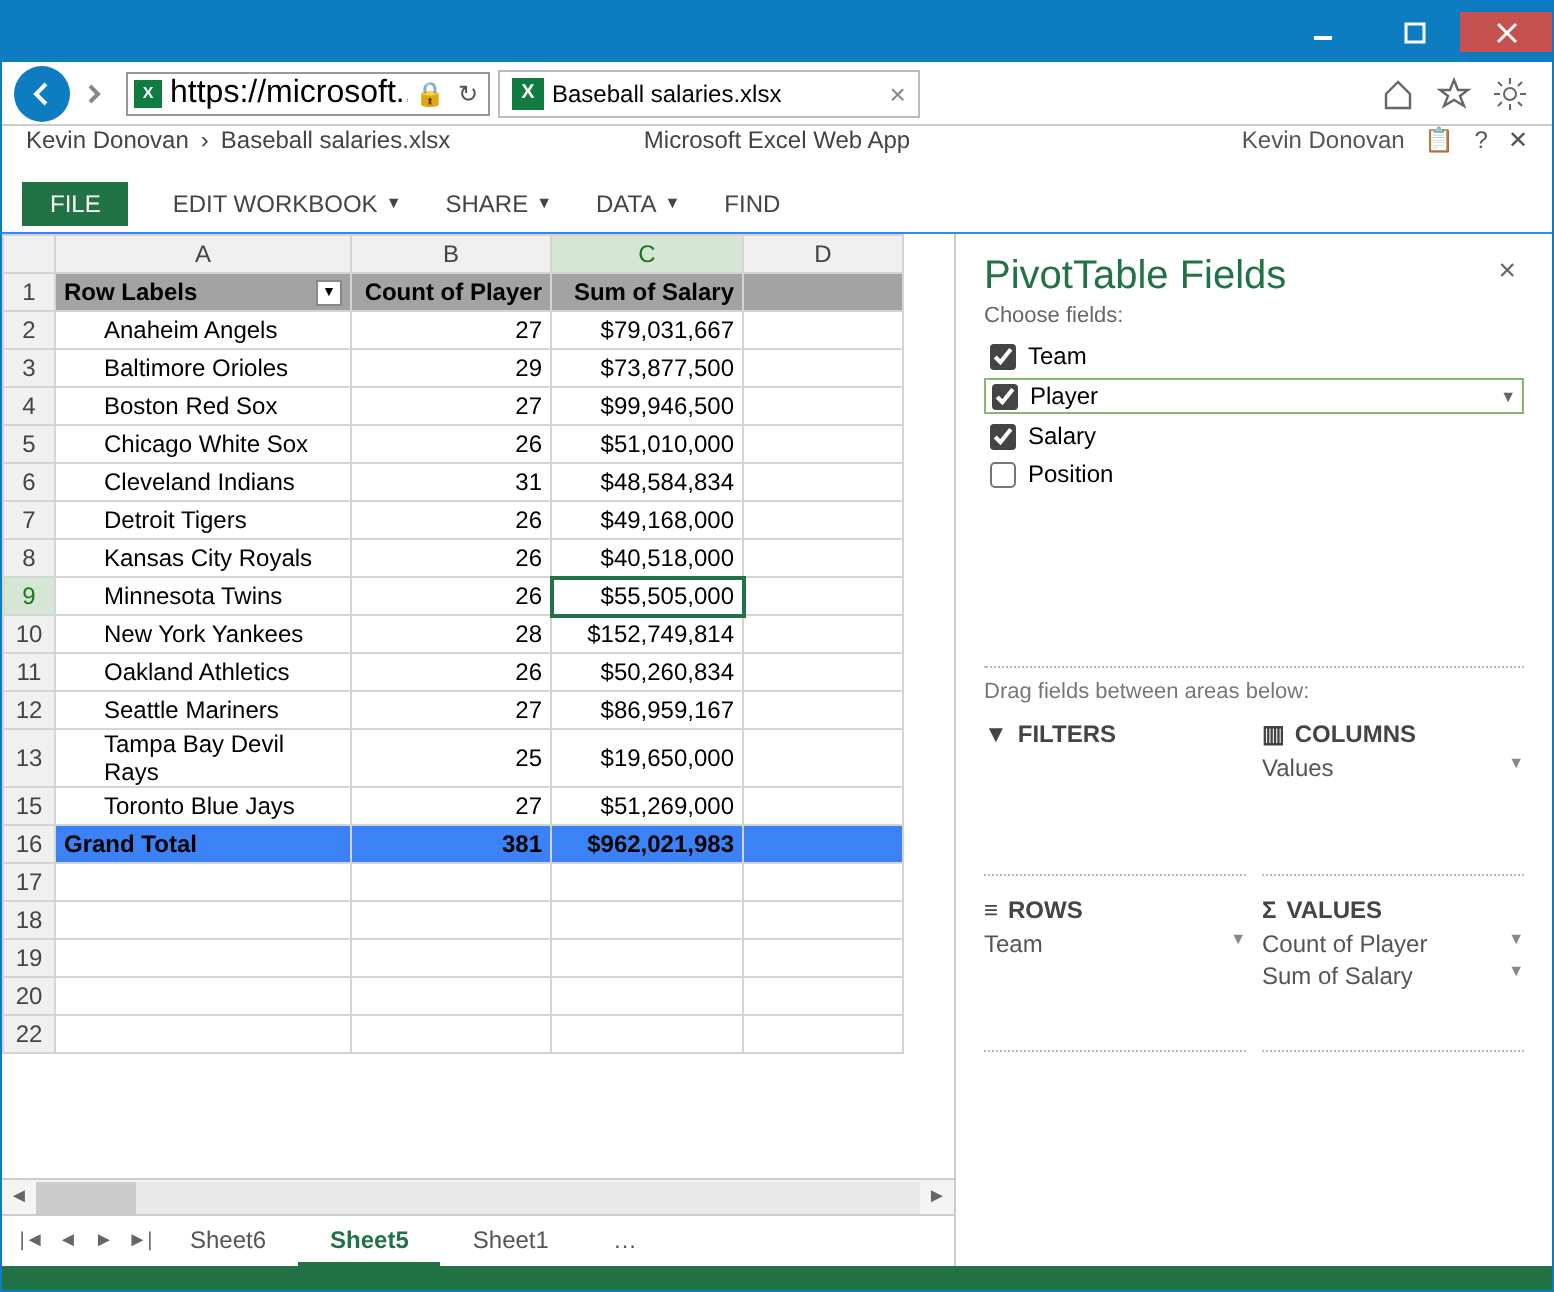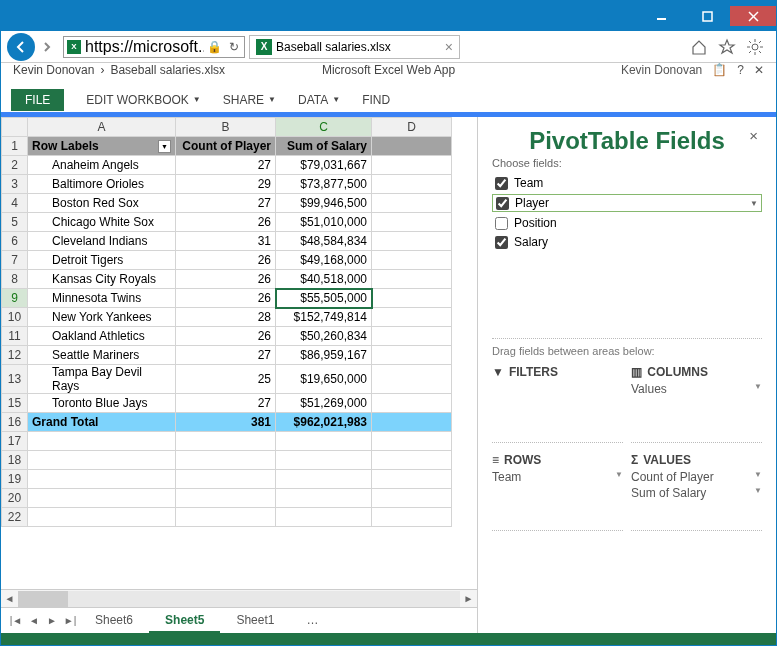--- a/index.html
+++ b/index.html
@@ -18,51 +18,51 @@
 .addr .sub { width:16px; display:flex; justify-content:center; color:#555; }
 .tab { height:24px; border:1px solid #bbb; display:flex; align-items:center; padding:0 6px; gap:4px; margin-left:2px; background:#fff; }
 .tab .xl { width:16px; height:16px; background:#107c41; color:#fff; display:flex; align-items:center; justify-content:center; font-size:10px; font-weight:bold; }
 .tab .x { color:#888; margin-left:50px; font-size:14px; }
 .ie-right { margin-left:auto; display:flex; gap:10px; color:#666; padding-right:6px; }
 .ie-right svg { width:18px; height:18px; }
 .ribbon-top { height:24px; display:flex; align-items:flex-start; padding:0 12px; color:#444; gap:8px; }
 .ribbon-top .crumb { display:flex; gap:6px; align-items:center; }
 .ribbon-top .app { margin:0 auto; position:absolute; left:50%; transform:translateX(-50%); }
 .ribbon-top .right { margin-left:auto; display:flex; gap:10px; align-items:center; color:#555; }
-.menubar { height:30px; display:flex; align-items:center; gap:22px; padding-left:10px; border-bottom:5px solid #3b82f6; }
+.menubar { height:30px; display:flex; align-items:center; gap:22px; padding-left:10px; border-bottom:1px solid #3b82f6; }
 .filetab { background:#217346; color:#fff; padding:4px 14px; font-size:12px; }
 .menuitem { color:#444; font-size:12px; display:flex; gap:4px; align-items:center; }
 .menuitem .caret { font-size:8px; }
 .content { flex:1; display:flex; overflow:hidden; }
 .gridwrap { flex:1; display:flex; flex-direction:column; border-right:1px solid #ccc; }
 .grid { flex:1; overflow:hidden; }
 table { border-collapse:collapse; }
 th, td { border:1px solid #d4d4d4; height:19px; font-size:12px; }
 th.colhdr { background:#f0f0f0; color:#444; text-align:center; font-weight:normal; }
 th.rowhdr { background:#f0f0f0; color:#444; text-align:center; font-weight:normal; width:26px; }
 th.colhdr.sel, th.rowhdr.sel { background:#d5e6d5; color:#1a7a1a; }
 td { padding:0 4px; }
 td.lbl { text-align:left; }
 td.num { text-align:right; }
 td.cur { text-align:right; padding-right:4px; }
 tr.hdr td { font-weight:bold; background:#a3a3a3; }
-tr.total td { font-weight:bold; background:#7dd3fc; }
+tr.total td { font-weight:bold; background:#3b82f6; }
 .selcell { outline:2px solid #217346; outline-offset:-1px; }
 .datarow td.lbl { padding-left:24px; }
 .dropico { float:right; width:13px; height:13px; border:1px solid #888; display:inline-flex; align-items:center; justify-content:center; font-size:7px; background:#fff; margin-top:1px; }
 .hscroll { height:18px; display:flex; align-items:center; border-top:1px solid #ccc; background:#f4f4f4; }
 .hscroll .arrow { width:17px; text-align:center; color:#666; font-size:10px; }
 .hscroll .track { flex:1; background:#e8e8e8; height:16px; position:relative; }
 .hscroll .thumb { position:absolute; left:0; width:50px; height:16px; background:#ccc; }
 .sheettabs { height:26px; display:flex; align-items:center; border-top:1px solid #ccc; background:#fff; padding-left:6px; }
 .navarrow { width:18px; text-align:center; color:#666; font-size:10px; }
 .sheet { padding:4px 16px; color:#555; }
 .sheet.active { color:#217346; font-weight:bold; border-bottom:2px solid #217346; }
 .panel { width:298px; padding:10px 14px; display:flex; flex-direction:column; }
-.panel h2 { color:#217346; font-size:24px; font-weight:bold; margin-bottom:2px;text-align:center; }
+.panel h2 { color:#217346; font-size:20px; font-weight:normal; margin-bottom:2px; }
 .panel .closep { position:absolute; right:18px; color:#666; font-size:15px; }
 .panel .choose { color:#666; font-size:11px; margin-bottom:6px; }
 .fieldlist { display:flex; flex-direction:column; gap:3px; }
 .fld { display:flex; align-items:center; gap:6px; padding:1px 3px; }
 .fld.selected { border:1px solid #86b86e; }
 .fld input { accent-color:#444; }
 .fld .dd { margin-left:auto; font-size:8px; color:#666; }
 .dragtxt { color:#777; font-size:11px; margin-top:88px; border-top:1px dotted #bbb; padding-top:6px; }
 .areas { display:grid; grid-template-columns:1fr 1fr; grid-template-rows:80px 80px; gap:8px; margin-top:6px; }
 .area { border-bottom:1px dotted #bbb; }
@@ -357,26 +357,26 @@
           <div class="fld">
             <input type="checkbox" checked="" style="">
             <span>Team</span>
           </div>
           <div class="fld selected">
             <input type="checkbox" checked="" style="">
             <span>Player</span>
             <span class="dd">▼</span>
           </div>
           <div class="fld">
+            <input type="checkbox" checked="" style="">
+            <span>Salary</span>
+          </div>
+          <div class="fld">
             <input type="checkbox" style="">
             <span>Position</span>
-          </div>
-          <div class="fld">
-            <input type="checkbox" checked="" style="">
-            <span>Salary</span>
           </div>
         </div>
     <div class="dragtxt">Drag fields between areas below:</div>
     <div class="areas">
       <div class="area">
         <div class="ah">
               <span>▼</span>
               <span>FILTERS</span>
             </div>
         <div id="area-filters"></div>

